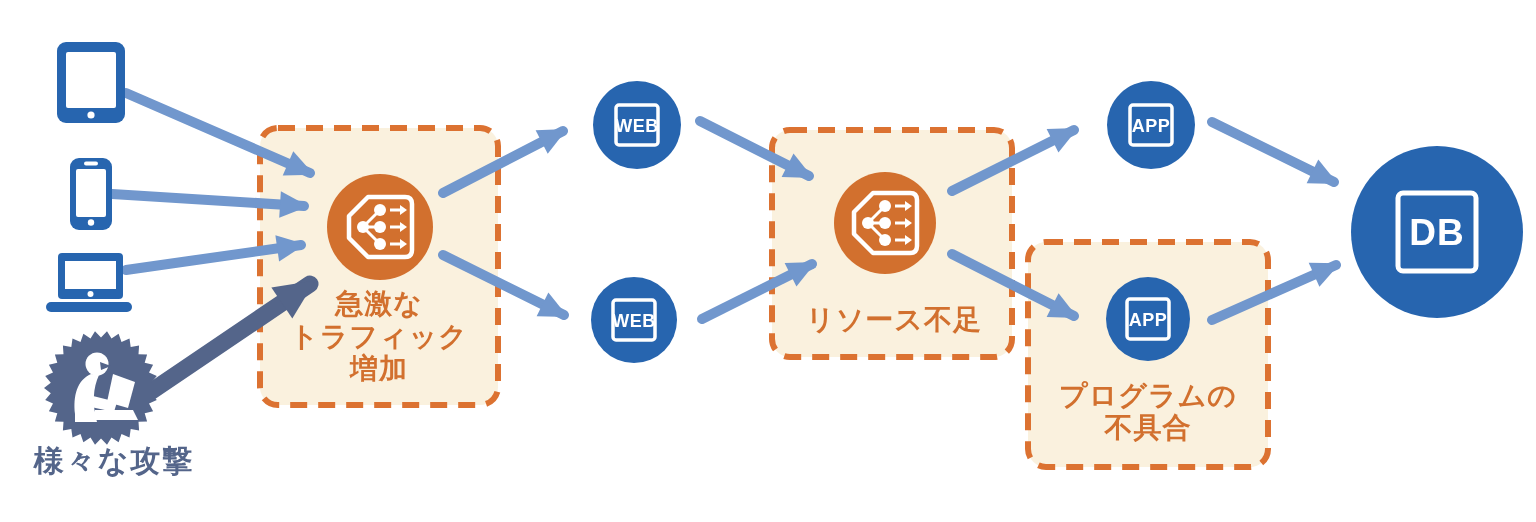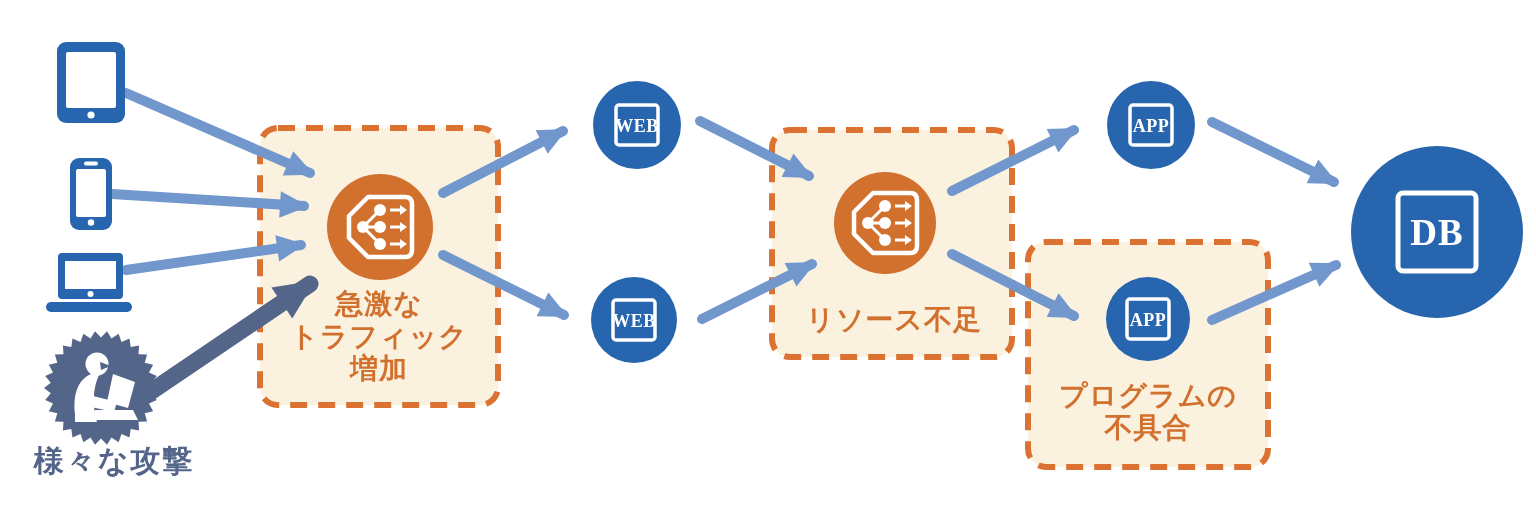--- a/index.html
+++ b/index.html
@@ -10,21 +10,21 @@
     --box-border-orange:#DC7231;
     --box-fill-cream:#FAF1DE;
     --bg:#FFFFFF;
   }
   html,body{margin:0;padding:0;background:var(--bg);}
   .canvas{
     position:relative;
     width:1536px;height:522px;
     background:var(--bg);
     overflow:hidden;
-    font-family:Liberation Serif, serif;
+    font-family:Liberation Sans, sans-serif;
   }
   svg{display:block;}
   .fill-blue{fill:var(--node-blue);}
   .fill-arrow{fill:var(--arrow-blue);}
   .fill-dark{fill:var(--attack-dark);}
   .fill-orange{fill:var(--orange);}
   .fill-white{fill:#fff;}
   .stroke-white{stroke:#fff;fill:none;}
   .arrow-line{stroke:var(--arrow-blue);stroke-linecap:round;fill:none;}
   .dark-line{stroke:var(--attack-dark);stroke-linecap:round;fill:none;}

